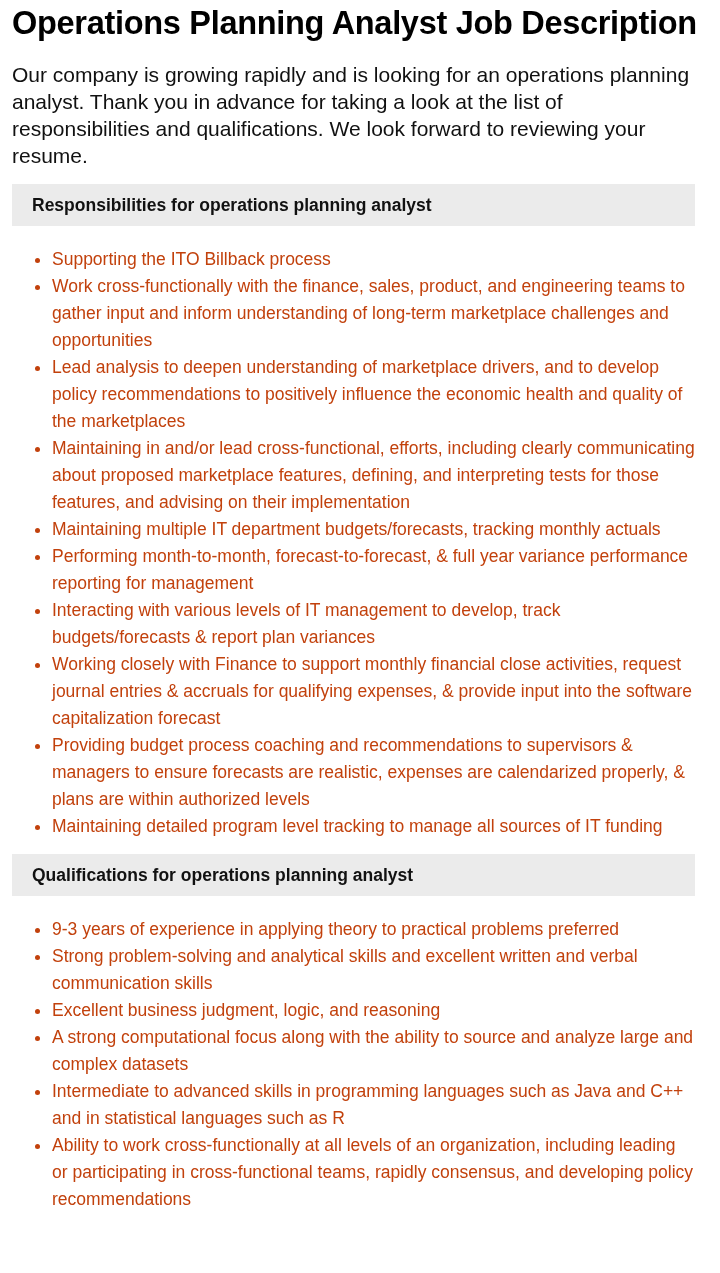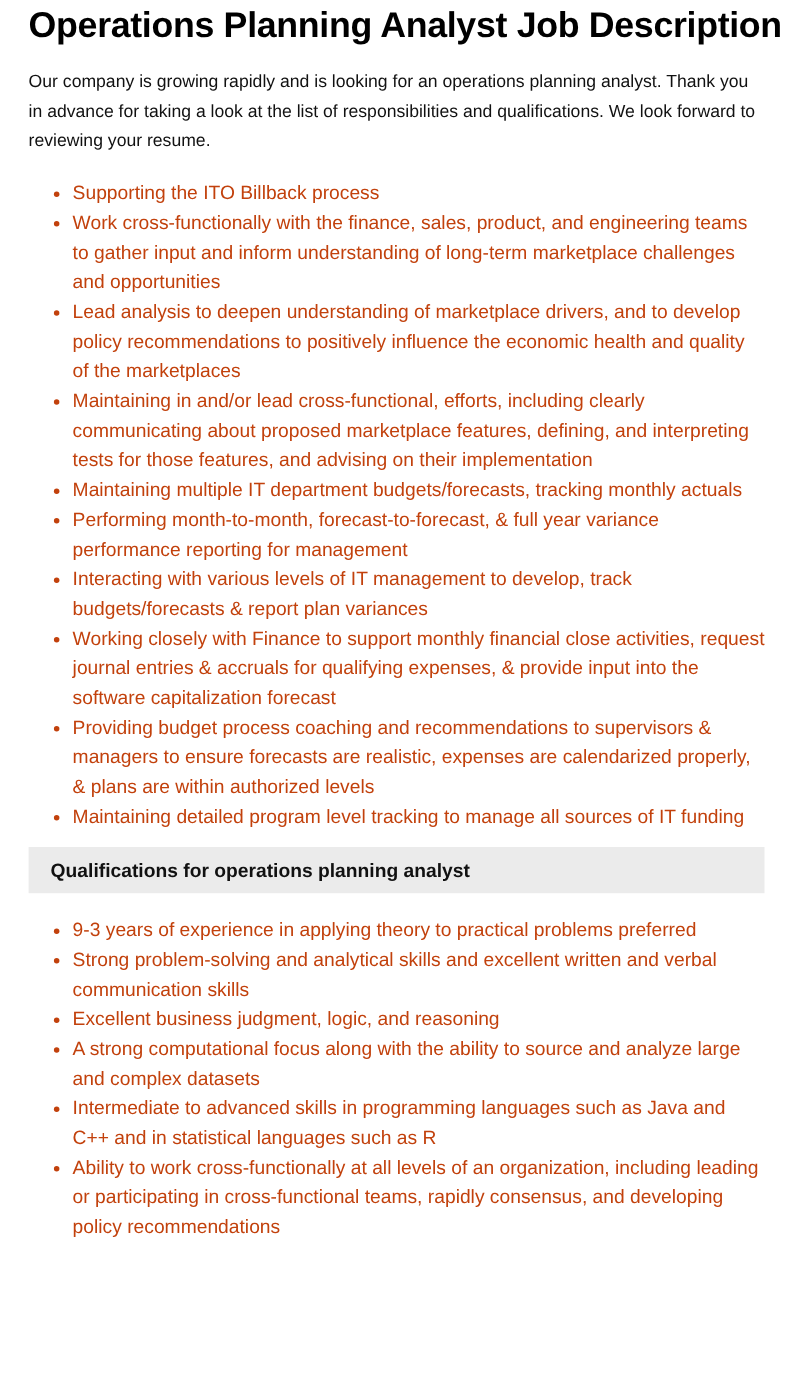--- a/index.html
+++ b/index.html
@@ -3,34 +3,34 @@
 <meta charset="utf-8">
 <style>
   html, body { margin: 0; padding: 0; background: #ffffff; }
   body {
     width: 720px;
     height: 1273px;
     overflow: hidden;
     font-family: "Liberation Sans", "DejaVu Sans", sans-serif;
     color: #111111;
   }
-  .page { padding: 0 25px 0 26px; }
+  .page { padding: 0 25px 0 12px; }
   h1 {
     margin: 0;
     padding-top: 3px;
     font-size: 32.5px;
     line-height: 40px;
     font-weight: bold;
     letter-spacing: -0.3px;
     color: #000000;
     white-space: nowrap;
   }
   .intro {
     margin: 18px 0 0 0;
-    font-size: 16px;
+    font-size: 21px;
     line-height: 27px;
     color: #111111;
   }
   .section-header {
     margin-top: 15px;
     background: #ebebeb;
     height: 42px;
     padding: 0 20px;
     display: flex;
     align-items: center;
@@ -50,20 +50,21 @@
   }
   .qual-header { margin-top: 14px; }
 </style>
 </head>
 <body>
 
 <div class="page">
   <h1>Operations Planning Analyst Job Description</h1>
   <p class="intro">Our company is growing rapidly and is looking for an operations planning analyst. Thank you in advance for taking a look at the list of responsibilities and qualifications. We look forward to reviewing your resume.</p>
 
+  <div class="section-header">Responsibilities for operations planning analyst</div>
   <ul>
     <li>Supporting the ITO Billback process</li>
     <li>Work cross-functionally with the finance, sales, product, and engineering teams to gather input and inform understanding of long-term marketplace challenges and opportunities</li>
     <li>Lead analysis to deepen understanding of marketplace drivers, and to develop policy recommendations to positively influence the economic health and quality of the marketplaces</li>
     <li>Maintaining in and/or lead cross-functional, efforts, including clearly communicating about proposed marketplace features, defining, and interpreting tests for those features, and advising on their implementation</li>
     <li>Maintaining multiple IT department budgets/forecasts, tracking monthly actuals</li>
     <li>Performing month-to-month, forecast-to-forecast, &amp; full year variance performance reporting for management</li>
     <li>Interacting with various levels of IT management to develop, track budgets/forecasts &amp; report plan variances</li>
     <li>Working closely with Finance to support monthly financial close activities, request journal entries &amp; accruals for qualifying expenses, &amp; provide input into the software capitalization forecast</li>
     <li>Providing budget process coaching and recommendations to supervisors &amp; managers to ensure forecasts are realistic, expenses are calendarized properly, &amp; plans are within authorized levels</li>

